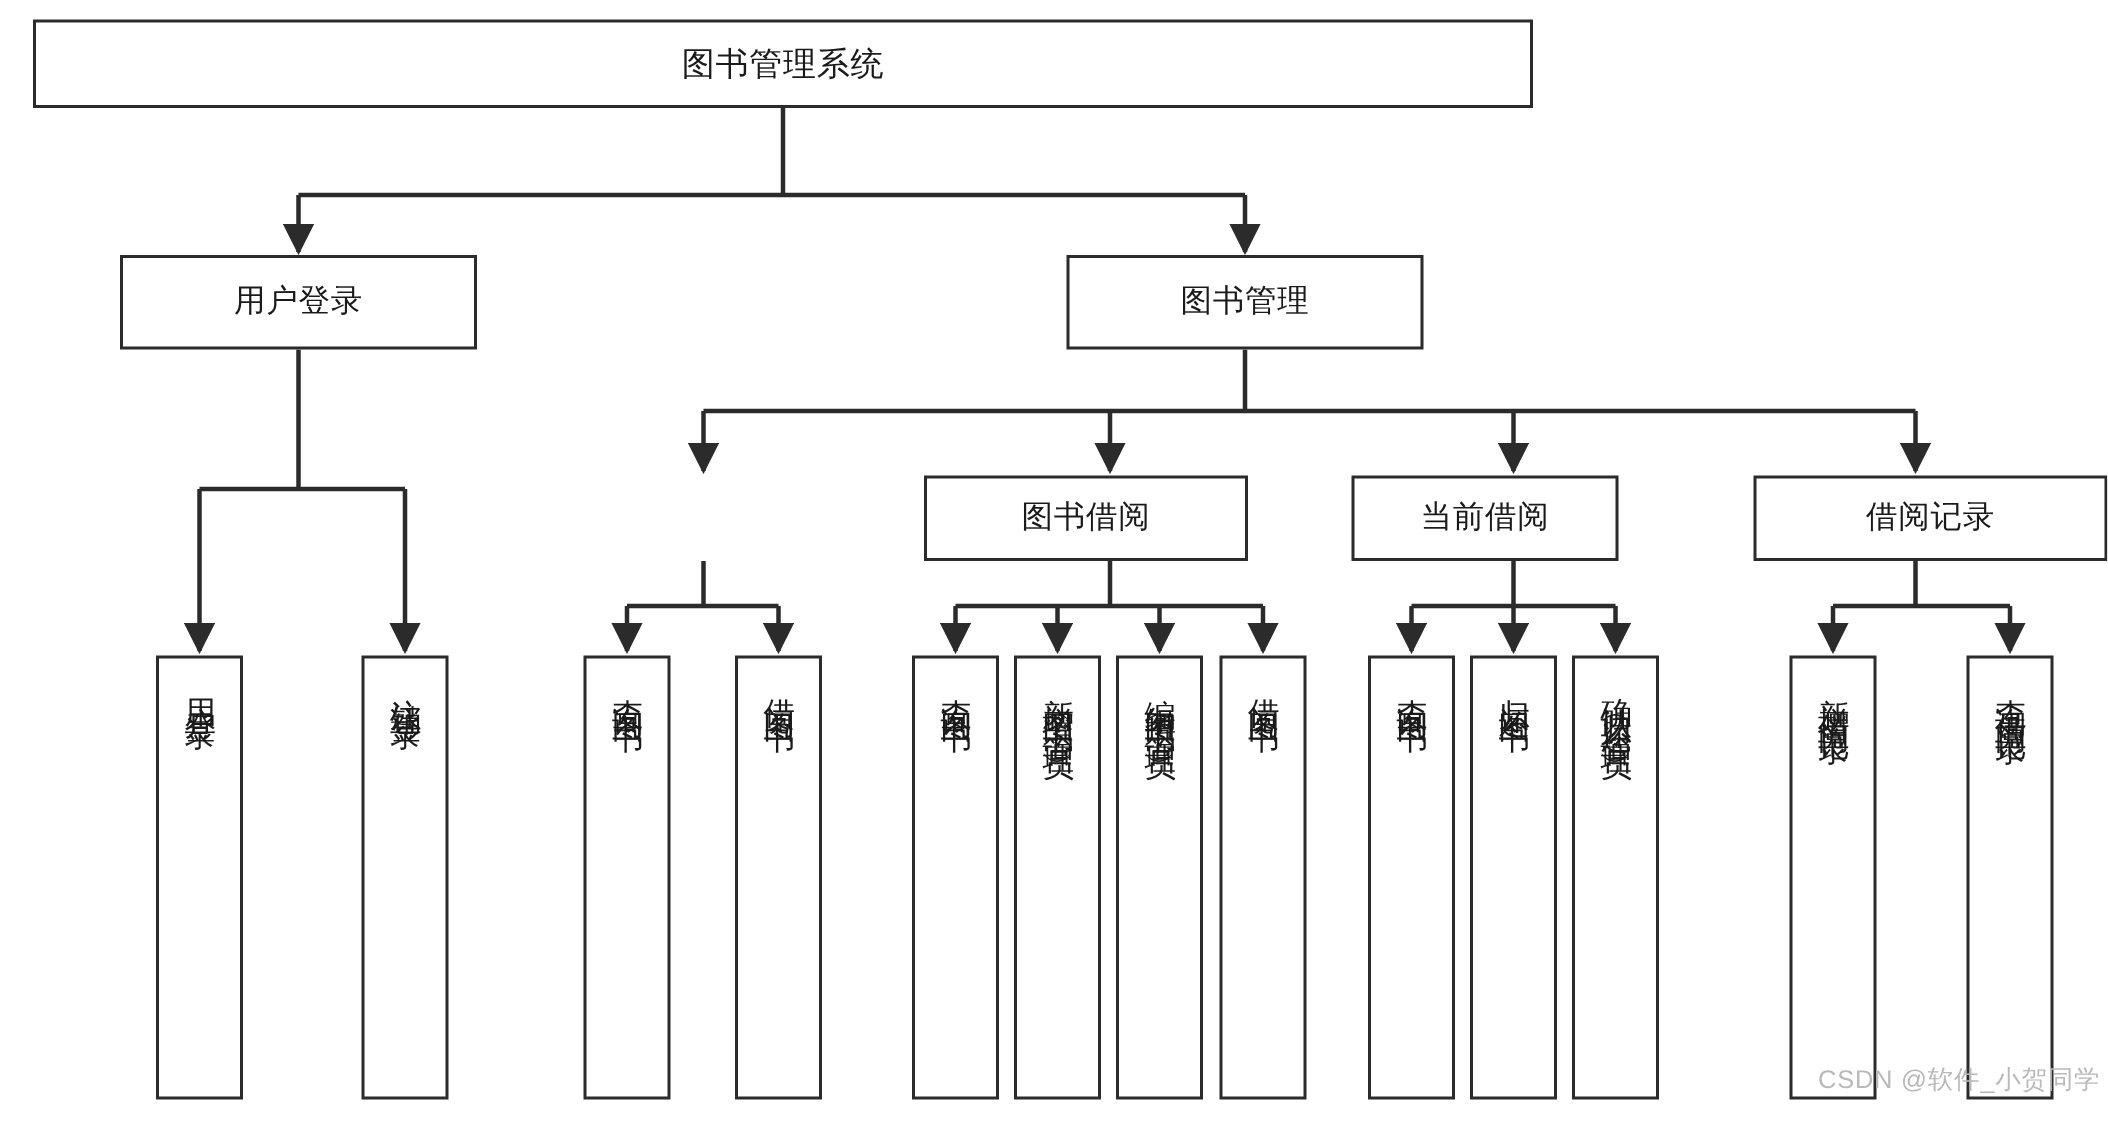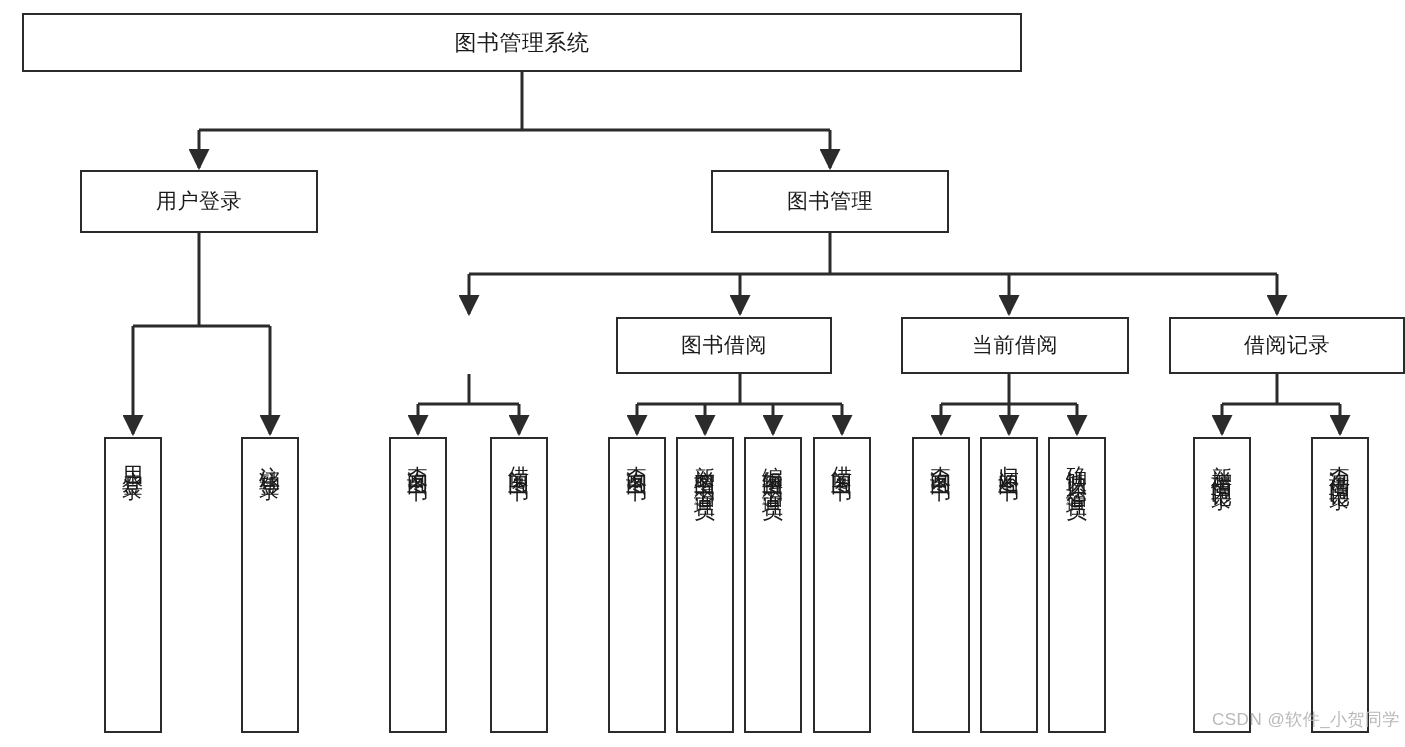--- a/index.html
+++ b/index.html
@@ -136,21 +136,21 @@
   <div class="node horiz" style="left:80px; top:170px; width:238px; height:63px;">
     <span class="label">用户登录</span>
   </div>
   <div class="node horiz" style="left:711px; top:170px; width:238px; height:63px;">
     <span class="label">图书管理</span>
   </div>
 
   <div class="node horiz" style="left:616px; top:317px; width:216px; height:57px;">
     <span class="label">图书借阅</span>
   </div>
-  <div class="node horiz" style="left:901px; top:317px; width:228px; height:57px;">
+  <div class="node horiz" style="left:901px; top:317px; width:178px; height:57px;">
     <span class="label">当前借阅</span>
   </div>
   <div class="node horiz" style="left:1169px; top:317px; width:236px; height:57px;">
     <span class="label">借阅记录</span>
   </div>
 
   <div class="node vert" style="left:104px; top:437px; width:58px; height:296px;">
     <span class="label">用户登录</span>
   </div>
   <div class="node vert" style="left:241px; top:437px; width:58px; height:296px;">

